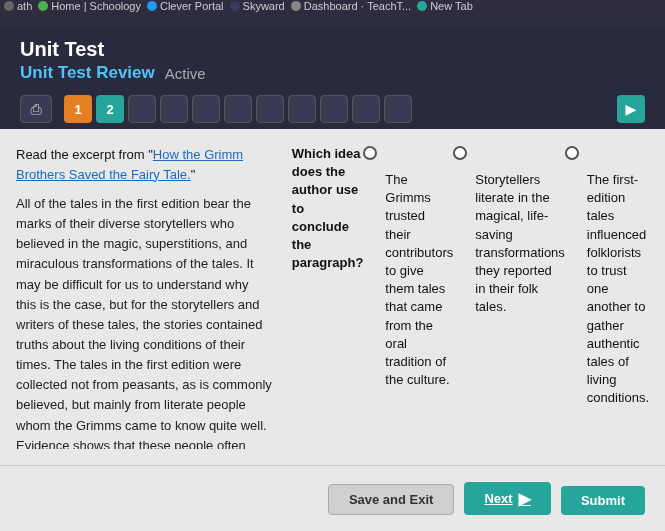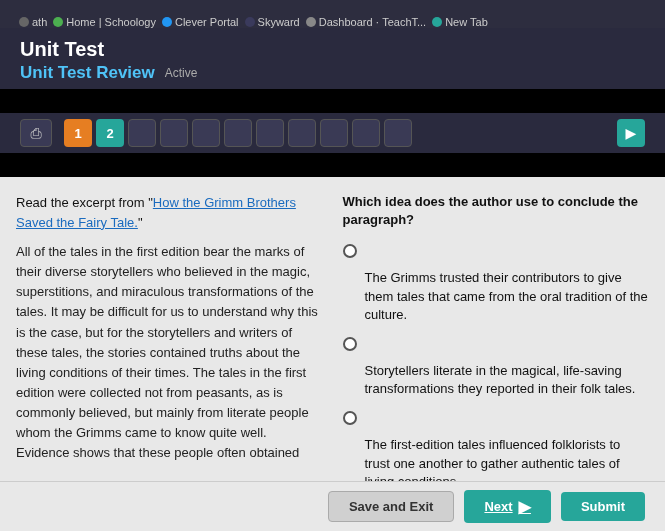--- a/index.html
+++ b/index.html
@@ -9,22 +9,22 @@
       width: 665px;
       height: 531px;
       overflow: hidden;
     }
 
     
     .tab-bar {
       background: #2d2d3f;
       height: 28px;
       display: flex;
-      align-items: flex-end;
-      padding: 0 19px;
+      align-items: flex-start;
+      padding: 0 4px;
       gap: 6px;
       font-size: 11px;
       color: #ccc;
     }
     .tab-item {
       display: flex;
       align-items: center;
       gap: 3px;
       white-space: nowrap;
     }
@@ -40,21 +40,20 @@
     .tab-dot-skyward { background: #3a3a5c; }
     .tab-dot-dashboard { background: #888; }
     .tab-dot-newtab { background: #26a69a; }
 
     
     .main-container {
       background: #000000;
       height: 503px;
       display: flex;
       flex-direction: column;
-      gap: 24px;
     }
 
     
     .header {
       background: #2a2a3e;
       padding: 10px 20px 6px 20px;
     }
     .header-title {
       color: #ffffff;
       font-size: 20px;
@@ -67,21 +66,21 @@
       gap: 10px;
     }
     .header-subtitle {
       color: #4fc3f7;
       font-size: 17px;
       font-weight: 600;
     }
     .active-badge {
       background: transparent;
       color: #aaaaaa;
-      font-size: 12px;
+      font-size: 15px;
     }
 
     
     .toolbar {
       background: #2a2a3e;
       padding: 6px 20px;
       display: flex;
       align-items: center;
       gap: 8px;
     }
@@ -180,21 +179,21 @@
     .passage-text {
       font-size: 13px;
       color: #222;
       line-height: 1.55;
     }
 
     
     .question-panel {
       flex: 1;
       display: flex;
-      flex-direction: column;
+      flex-direction: row;
       font-size: 13px;
     }
     .question-text {
       font-size: 13px;
       font-weight: 600;
       color: #111;
       margin-bottom: 14px;
       line-height: 1.4;
     }
     .answer-option {
@@ -216,23 +215,23 @@
     .option-text {
       font-size: 13px;
       color: #111;
       line-height: 1.4;
       margin-top: 26px;
     }
 
     
     .footer {
       background: #e8e8e8;
-      padding: 8px 20px;
-      display: flex;
-      align-items: center;
+      padding: 16px 20px;
+      display: flex;
+      align-items: flex-end;
       justify-content: flex-end;
       gap: 10px;
       border-top: 1px solid #ccc;
     }
     .footer-btn {
       padding: 7px 20px;
       border-radius: 4px;
       font-size: 13px;
       font-weight: 600;
       cursor: pointer;

